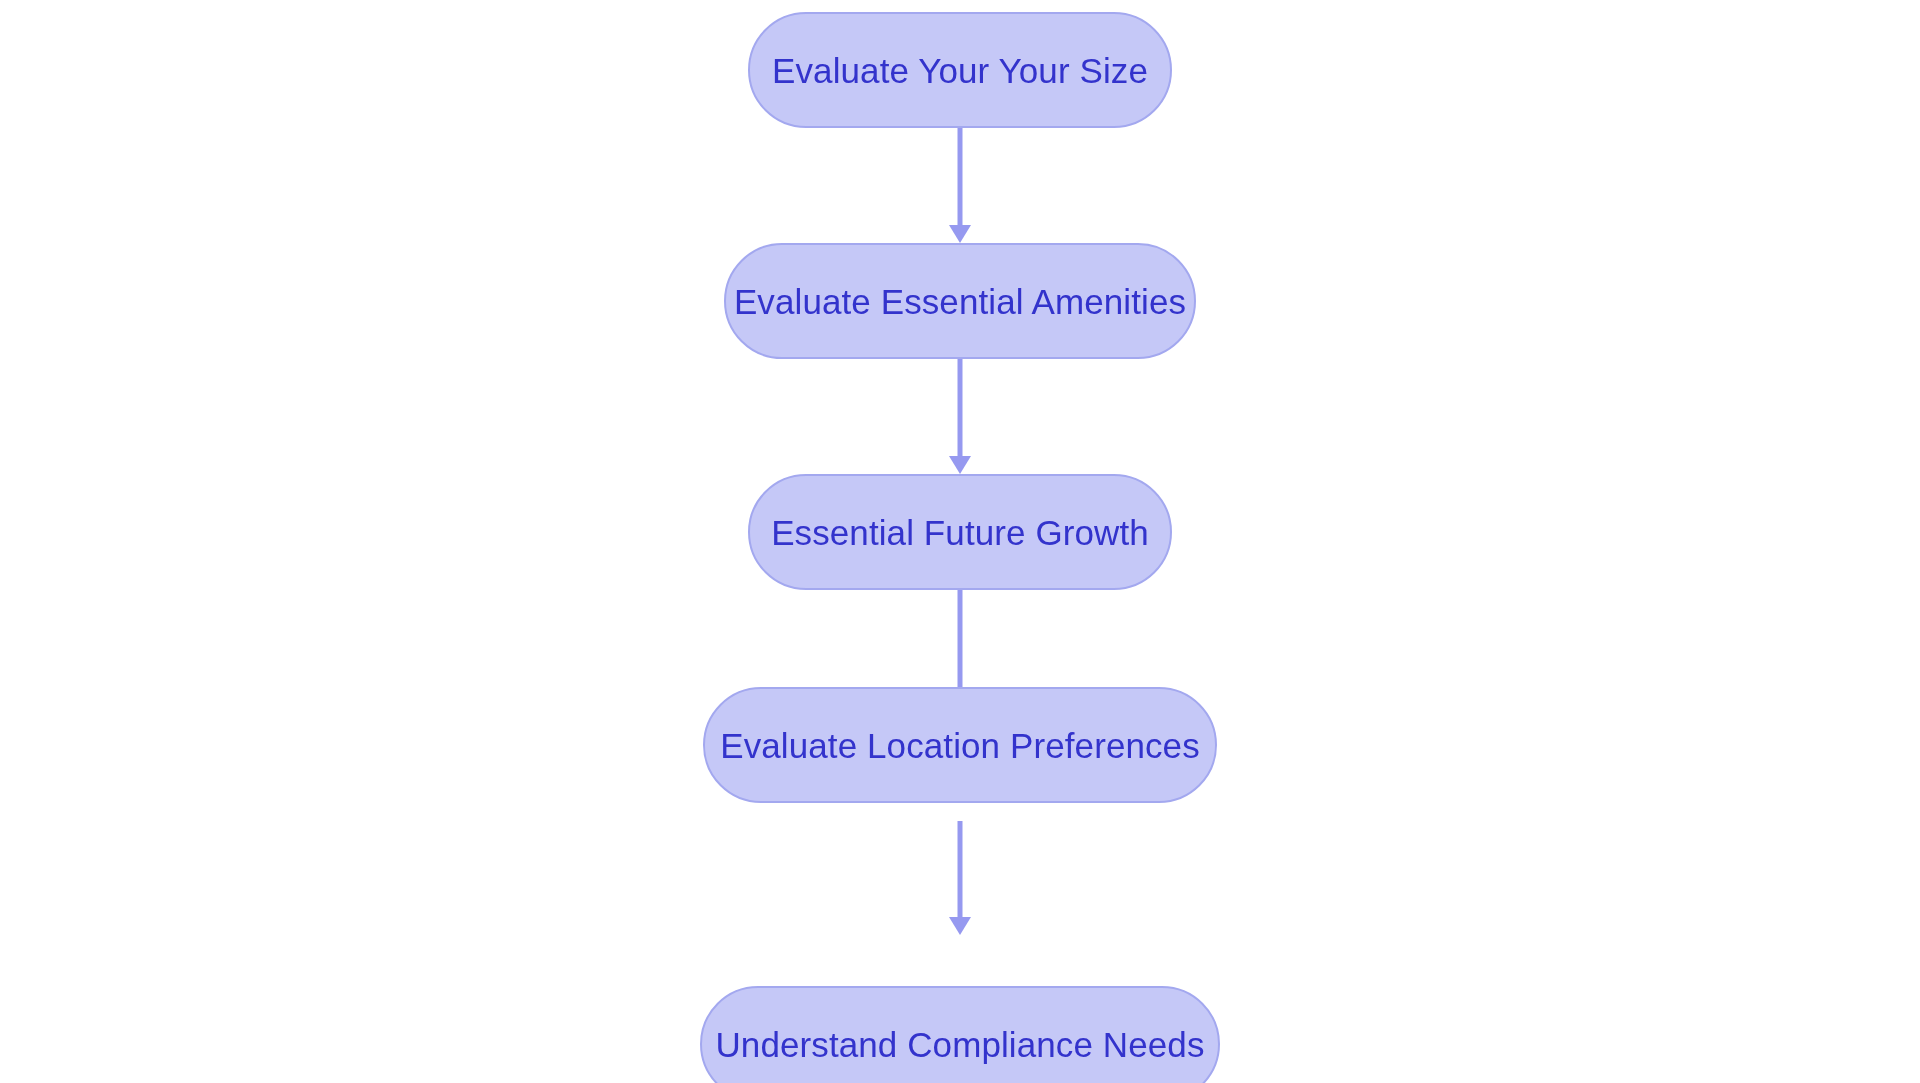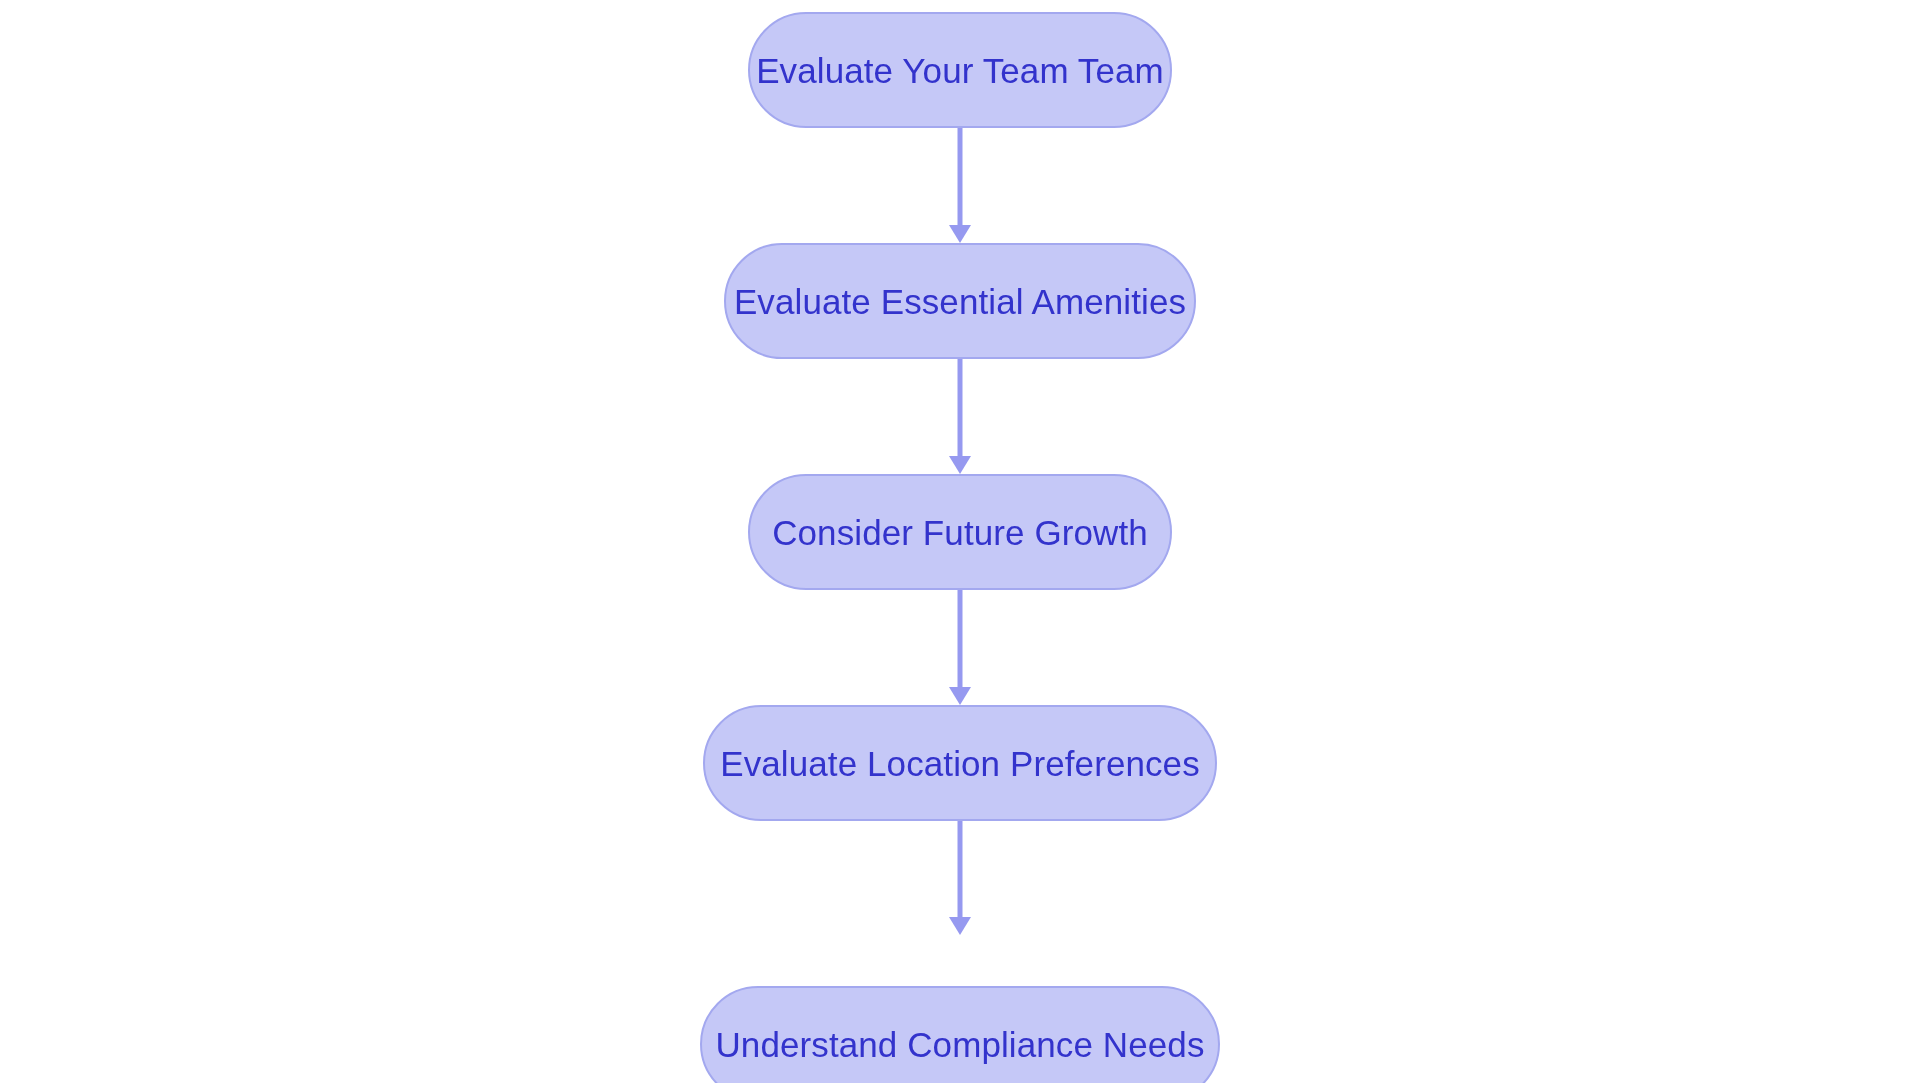--- a/index.html
+++ b/index.html
@@ -43,21 +43,21 @@
     font-weight: 400;
     line-height: 1;
     letter-spacing: 0.1px;
     white-space: nowrap;
     text-align: center;
   }
 
   .node-1 { top: 12px;  width: 424px; }
   .node-2 { top: 243px; width: 472px; }
   .node-3 { top: 474px; width: 424px; }
-  .node-4 { top: 705px; width: 514px; }
+  .node-4 { top: 687px; width: 514px; }
   .node-5 { top: 986px; width: 520px; }
 
   
   .connector {
     position: absolute;
     left: 50%;
     transform: translateX(-50%);
     width: 26px;
   }
   .connector-line {
@@ -88,39 +88,39 @@
   .connector-3 .connector-line { height: 97px; }
   .connector-4 { top: 821px; height: 114px; }
   .connector-4 .connector-line { height: 96px; }
 </style>
 </head>
 <body>
 
 <div id="flowchart-canvas">
 
   <div class="node node-1">
-    <span class="node-label">Evaluate Your Team Team</span>
+    <span class="node-label">Evaluate Your Your Size</span>
   </div>
 
   <div class="connector connector-1">
     <div class="connector-line"></div>
     <div class="connector-arrowhead"></div>
   </div>
 
   <div class="node node-2">
     <span class="node-label">Evaluate Essential Amenities</span>
   </div>
 
   <div class="connector connector-2">
     <div class="connector-line"></div>
     <div class="connector-arrowhead"></div>
   </div>
 
   <div class="node node-3">
-    <span class="node-label">Consider Future Growth</span>
+    <span class="node-label">Essential Future Growth</span>
   </div>
 
   <div class="connector connector-3">
     <div class="connector-line"></div>
     <div class="connector-arrowhead"></div>
   </div>
 
   <div class="node node-4">
     <span class="node-label">Evaluate Location Preferences</span>
   </div>

